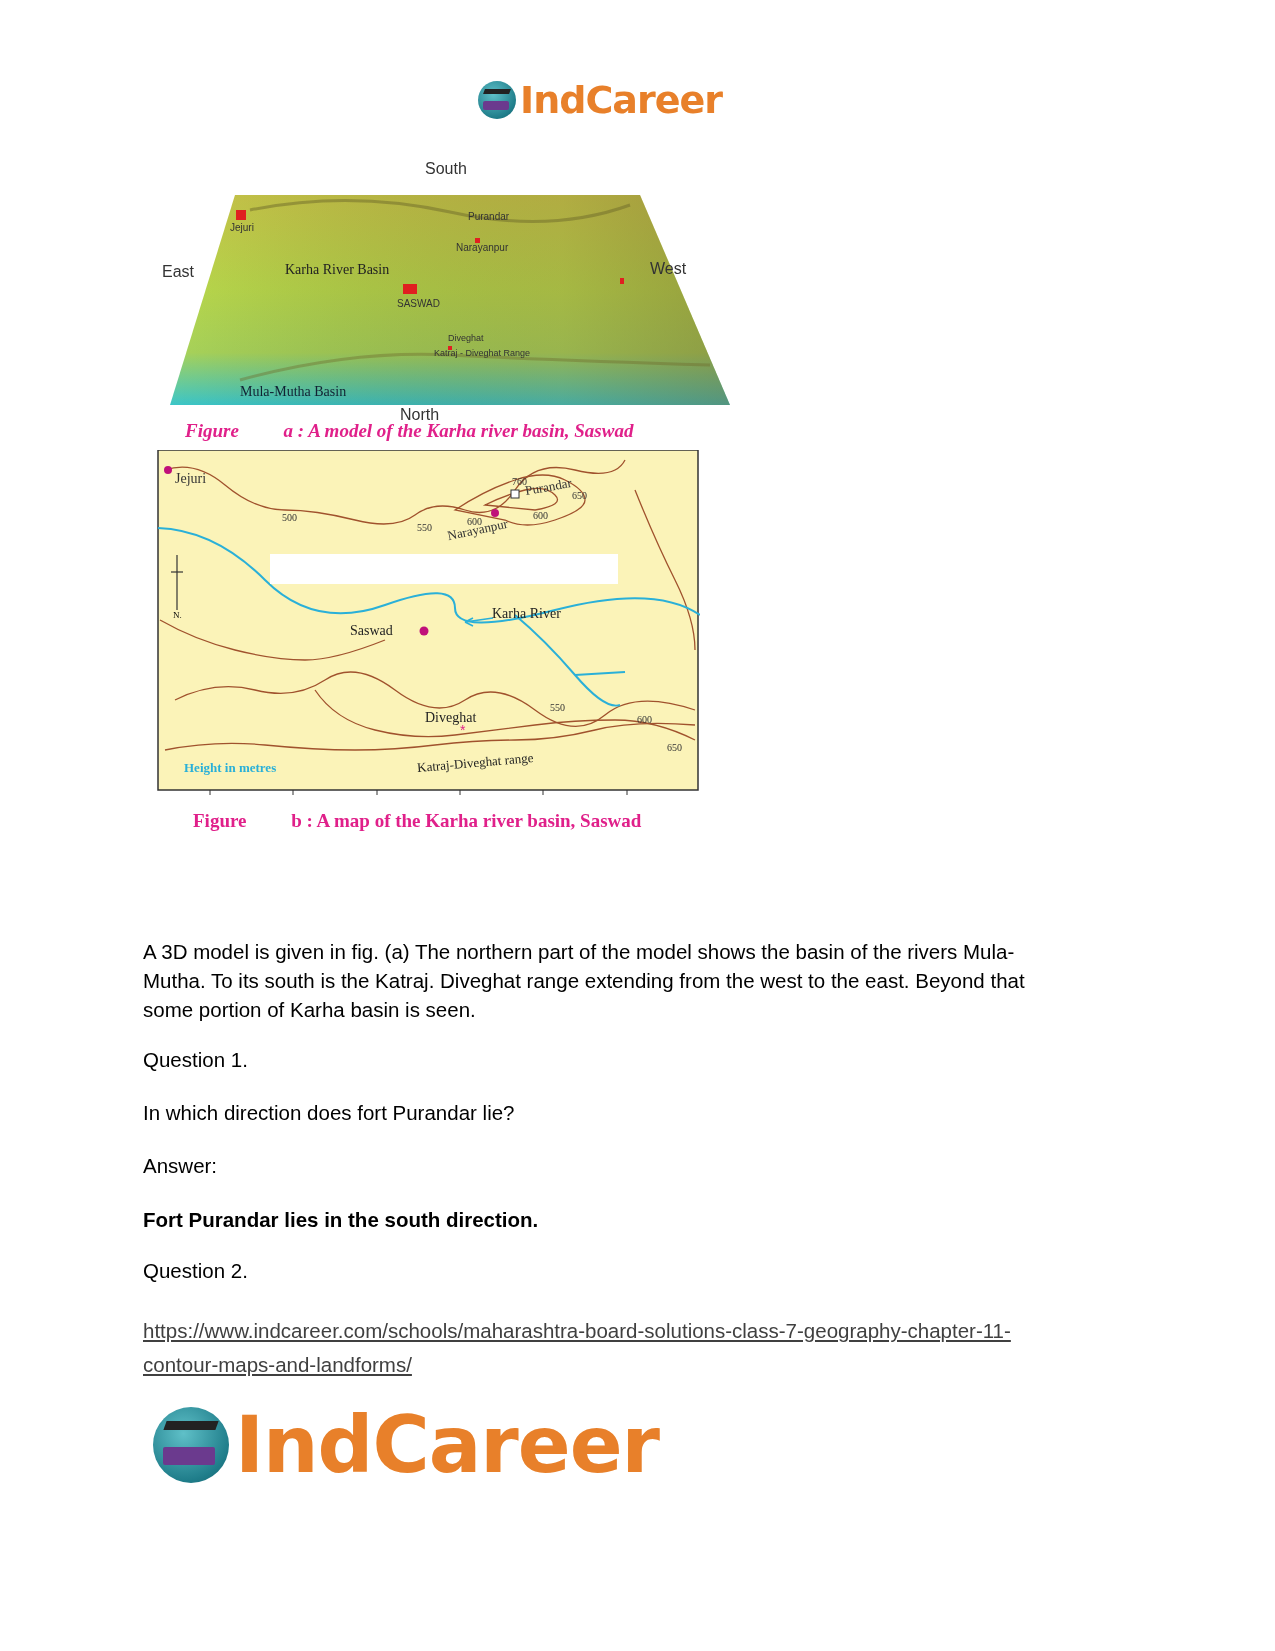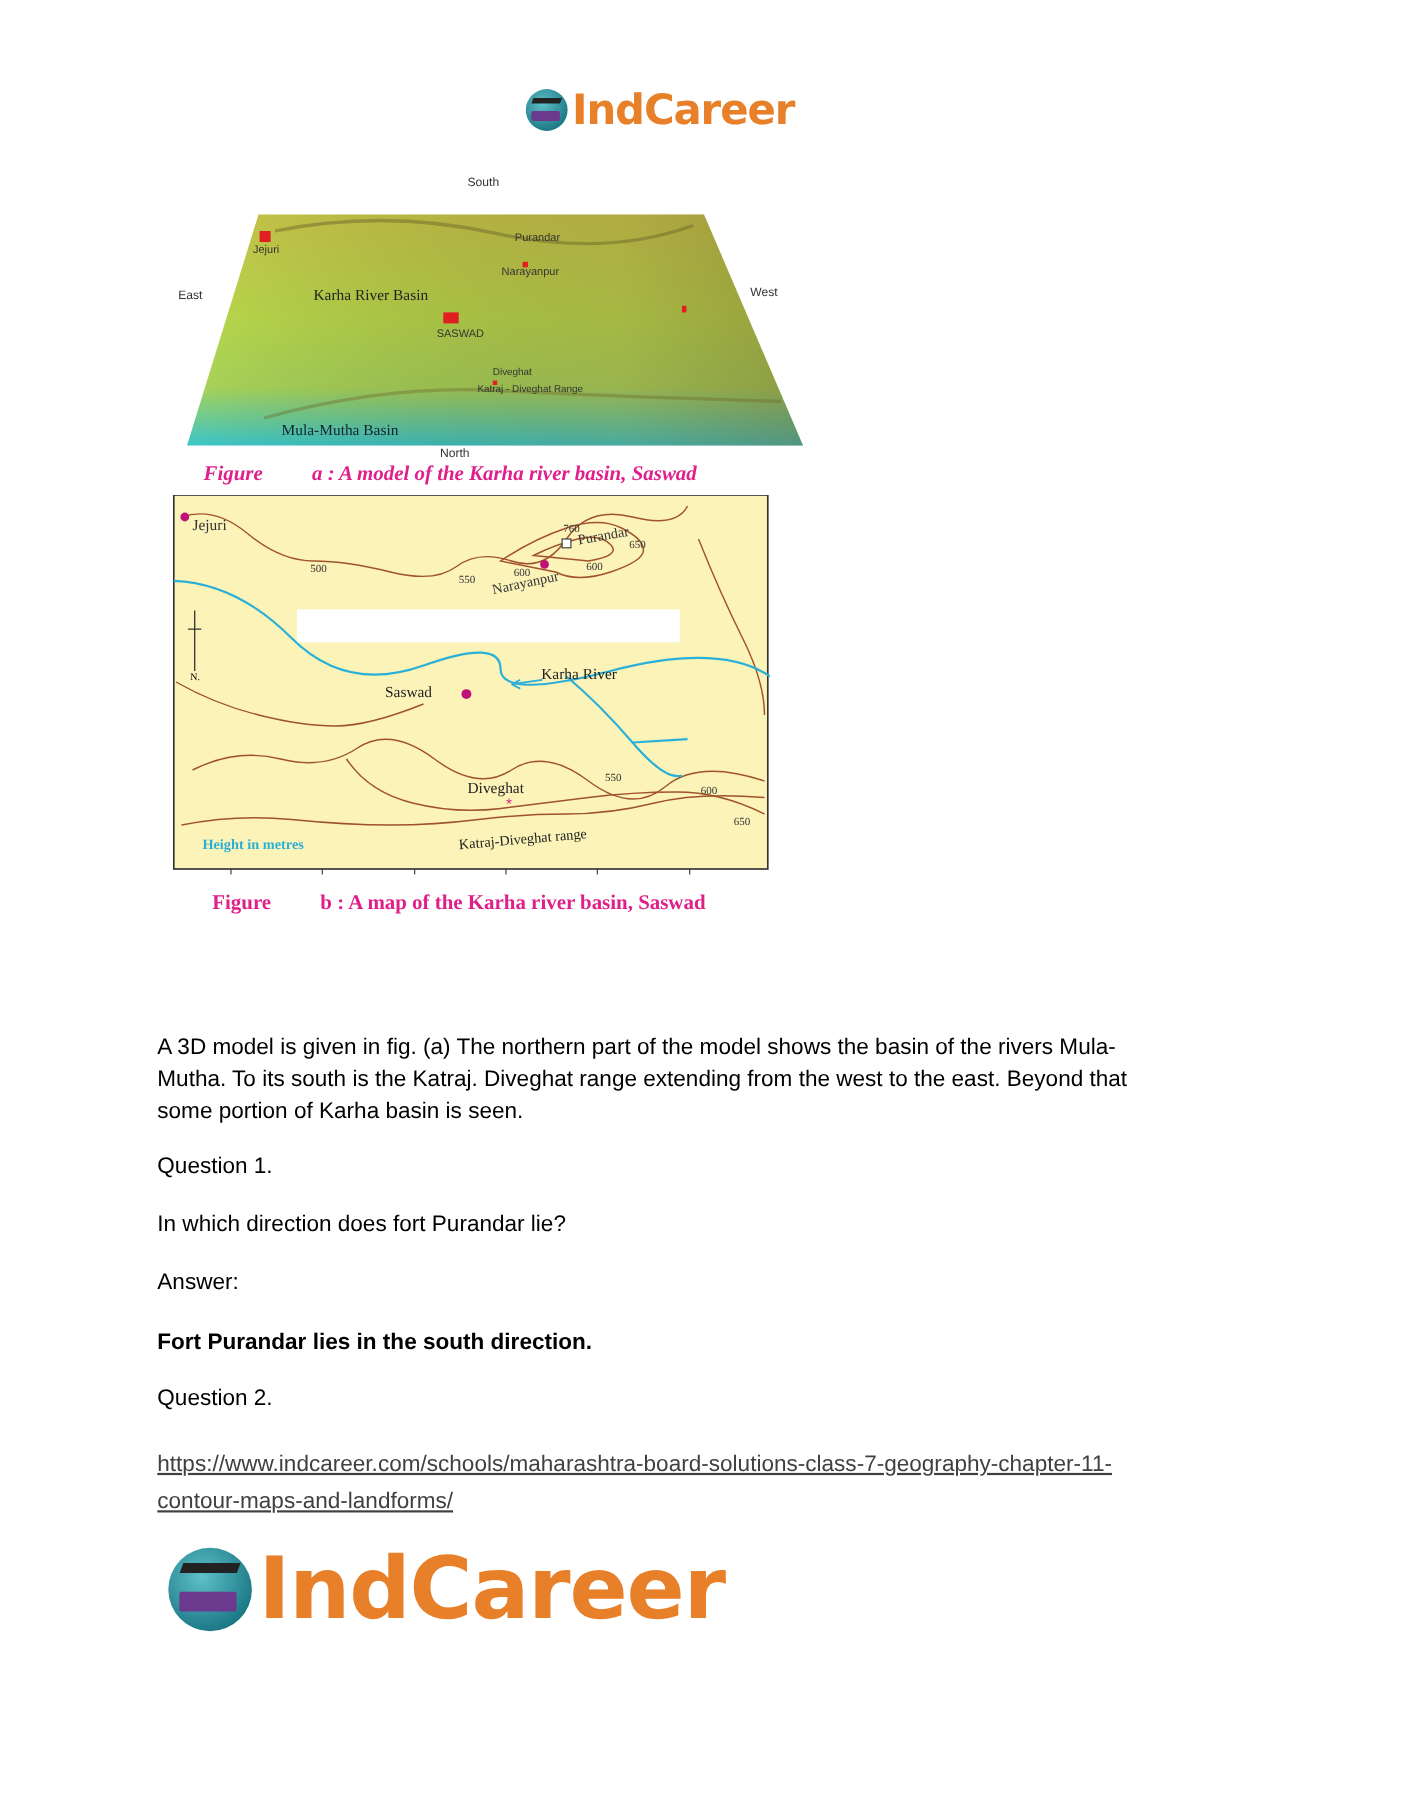--- a/index.html
+++ b/index.html
@@ -8,21 +8,21 @@
   .logo{display:flex;align-items:center;}
   .logo-text{font-family:"DejaVu Sans",sans-serif;font-weight:bold;color:#e8802a;letter-spacing:-1px;text-align:right;}
   .globe{border-radius:50%;background:radial-gradient(circle at 40% 35%,#5fc0c8,#1f7d8a 70%,#155e69);position:relative;}
   .globe .cap{position:absolute;background:#222;}
   .globe .book{position:absolute;background:#6b3a8e;border-radius:2px;}
   .serif{font-family:"Liberation Serif",serif;}
   .caption{color:#e0208a;font-weight:bold;font-size:19px;}
   .para{font-size:20.5px;line-height:29px;}
   .bold{font-weight:normal;font-size:20.5px;}
   a.link{color:#404040;text-decoration:underline;font-size:20.5px;line-height:34px;}
-  .lbl{font-size:11px;color:#333;}
+  .lbl{font-size:16px;color:#333;}
 </style>
 </head>
 <body>
 
 <div class="abs logo" style="left:478px;top:78px;">
   <div class="globe" style="width:38px;height:38px;margin-right:4px;">
     <div class="cap" style="left:6px;top:8px;width:26px;height:5px;transform:skewX(-20deg);"></div>
     <div class="book" style="left:5px;top:20px;width:26px;height:9px;"></div>
   </div>
   <span class="logo-text" style="font-size:38px;">IndCareer</span>
@@ -49,29 +49,29 @@
     <path d="M90,230 Q200,200 300,205 T560,215" stroke="#6d6a2a" stroke-width="3" fill="none" opacity="0.4"></path>
     <rect x="86" y="60" width="10" height="10" fill="#e02020"></rect>
     <rect x="253" y="134" width="14" height="10" fill="#e02020"></rect>
     <rect x="325" y="88" width="5" height="5" fill="#e02020"></rect>
     <rect x="298" y="196" width="4" height="4" fill="#e02020"></rect>
     <rect x="470" y="128" width="4" height="6" fill="#e02020"></rect>
   </svg>
   <span class="abs lbl" style="left:275px;top:10px;">South</span>
   <span class="abs lbl" style="left:250px;top:256px;">North</span>
   <span class="abs lbl" style="left:12px;top:113px;">East</span>
-  <span class="abs lbl" style="left:532px;top:110px;">West</span>
+  <span class="abs lbl" style="left:500px;top:110px;">West</span>
   <span class="abs lbl" style="left:80px;top:72px;font-size:10px;">Jejuri</span>
   <span class="abs lbl" style="left:318px;top:61px;font-size:10px;">Purandar</span>
   <span class="abs lbl" style="left:306px;top:92px;font-size:10px;">Narayanpur</span>
   <span class="abs serif" style="left:135px;top:112px;font-size:14px;color:#222;">Karha River Basin</span>
   <span class="abs lbl" style="left:247px;top:148px;font-size:10px;">SASWAD</span>
   <span class="abs lbl" style="left:298px;top:183px;font-size:9px;">Diveghat</span>
   <span class="abs lbl" style="left:284px;top:198px;font-size:9px;">Katraj - Diveghat Range</span>
-  <span class="abs serif" style="left:106px;top:234px;font-size:14px;color:#123;">Mula-Mutha Basin</span>
+  <span class="abs serif" style="left:90px;top:234px;font-size:14px;color:#123;">Mula-Mutha Basin</span>
 </div>
 <div class="abs serif caption" style="left:185px;top:420px;font-style:italic;">
   <span>Figure</span>
   <span style="margin-left:40px;">a : A model of the Karha river basin, Saswad</span>
 </div>
 
 <div class="abs" style="left:155px;top:450px;width:545px;height:345px;">
   <svg width="545" height="345" viewBox="0 0 545 345">
     <rect x="3" y="0" width="540" height="340" fill="#fbf3b8" stroke="#333" stroke-width="1.5"></rect>
     <g stroke="#333" stroke-width="1">

